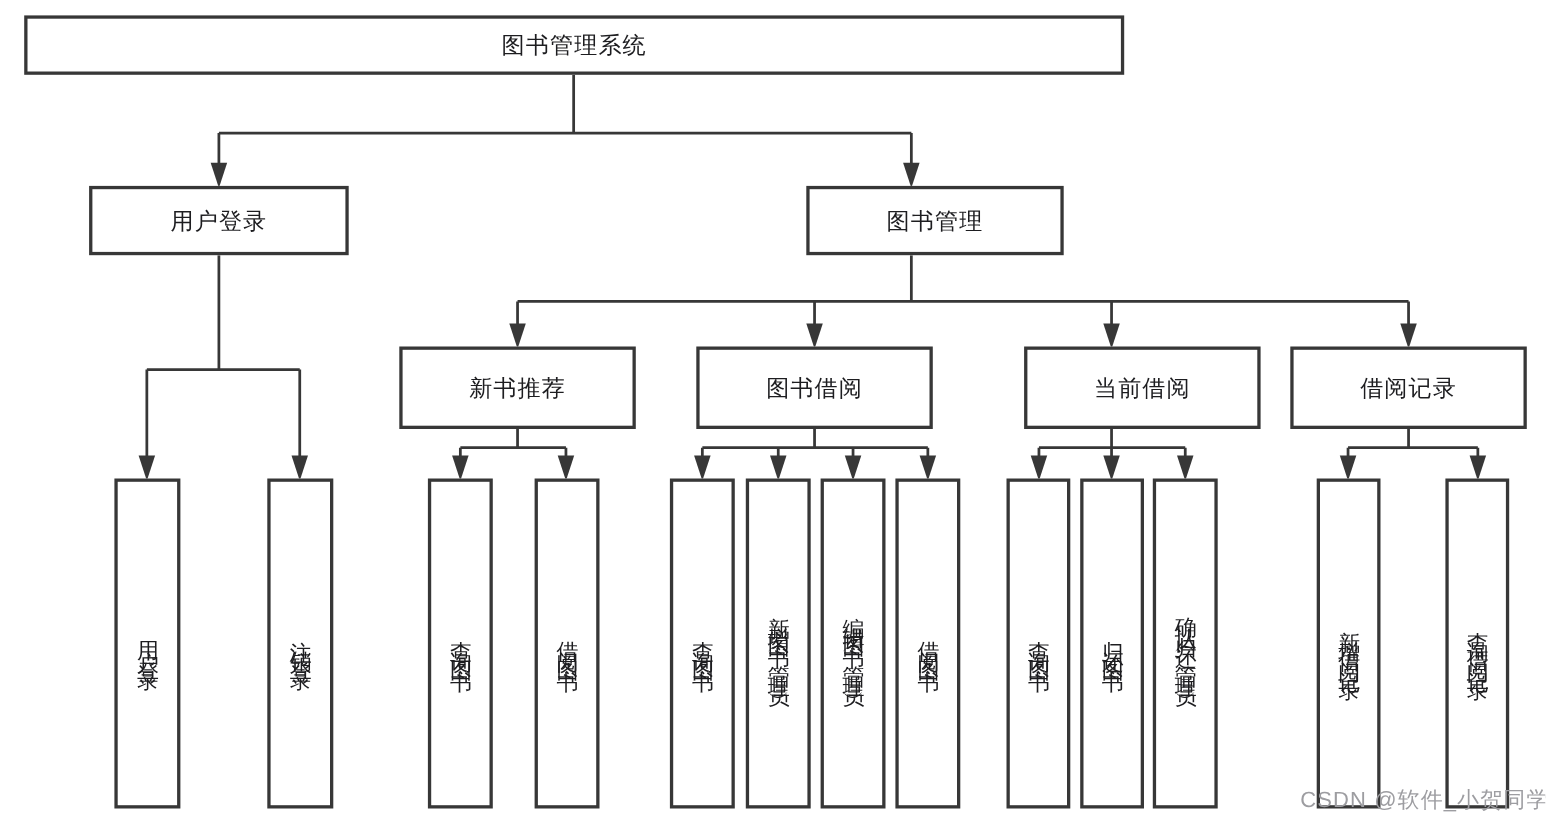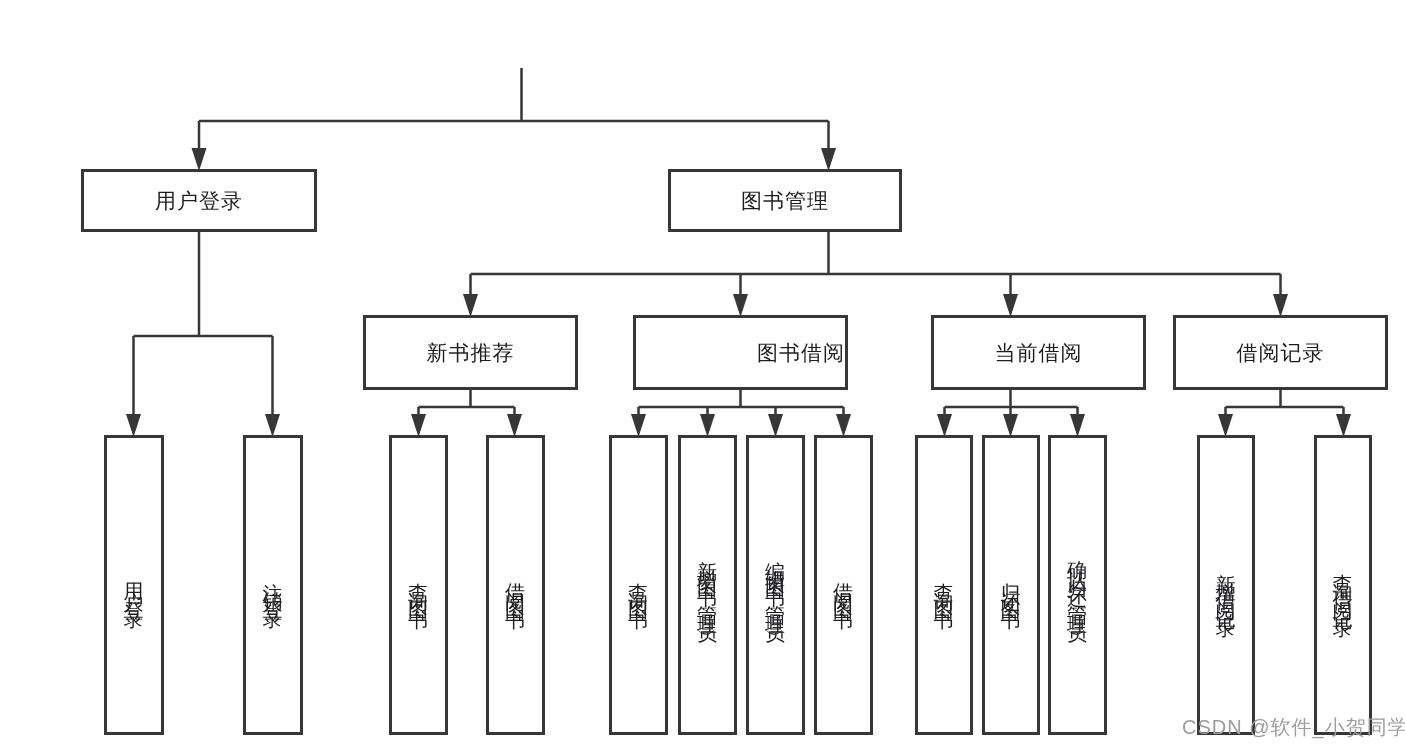--- a/index.html
+++ b/index.html
@@ -36,25 +36,25 @@
     text-orientation: mixed;
     font-size: 20px;
     line-height: 1;
     letter-spacing: 9px;
     white-space: nowrap;
   }
   
   .n-root  { left: 22px;   top: 14px;  width: 1000px; height: 54px; }
   
   .n-l2a   { left: 81px;   top: 169px; width: 236px;  height: 63px; }
-  .n-l2b   { left: 668px;  top: 169px; width: 234px;  height: 63px; }
+  .n-l2b   { left: 733px;  top: 169px; width: 234px;  height: 63px; }
   
   .n-l3    { top: 315px; height: 75px; width: 215px; }
   .n-l3a   { left: 363px; }
-  .n-l3b   { left: 633px; justify-content: flex-end; }
+  .n-l3b   { left: 633px; }
   .n-l3c   { left: 903px; margin-left: 28px; }
   .n-l3d   { left: 1173px; }
   
   .leaf    { top: 435px; height: 300px; width: 59px; }
   .lf-1a { left: 104px; width: 60px; }
   .lf-1b { left: 243px; width: 60px; }
   .lf-2a { left: 389px; }
   .lf-2b { left: 486px; }
   .lf-3a { left: 609px; }
   .lf-3b { left: 678px; }
@@ -107,20 +107,23 @@
       <polygon points="768,414 783,414 775.5,437"></polygon>
       <polygon points="836,414 851,414 843.5,437"></polygon>
       <polygon points="937,414 952,414 944.5,437"></polygon>
       <polygon points="1003,414 1018,414 1010.5,437"></polygon>
       <polygon points="1070,414 1085,414 1077.5,437"></polygon>
       <polygon points="1218,414 1233,414 1225.5,437"></polygon>
       <polygon points="1336,414 1351,414 1343.5,437"></polygon>
     </g>
   </svg>
 
+  <div class="box n-root">
+    <span class="hlabel">图书管理系统</span>
+  </div>
 
   <div class="box n-l2a">
     <span class="hlabel">用户登录</span>
   </div>
   <div class="box n-l2b">
     <span class="hlabel">图书管理</span>
   </div>
 
   <div class="box n-l3 n-l3a">
     <span class="hlabel">新书推荐</span>

